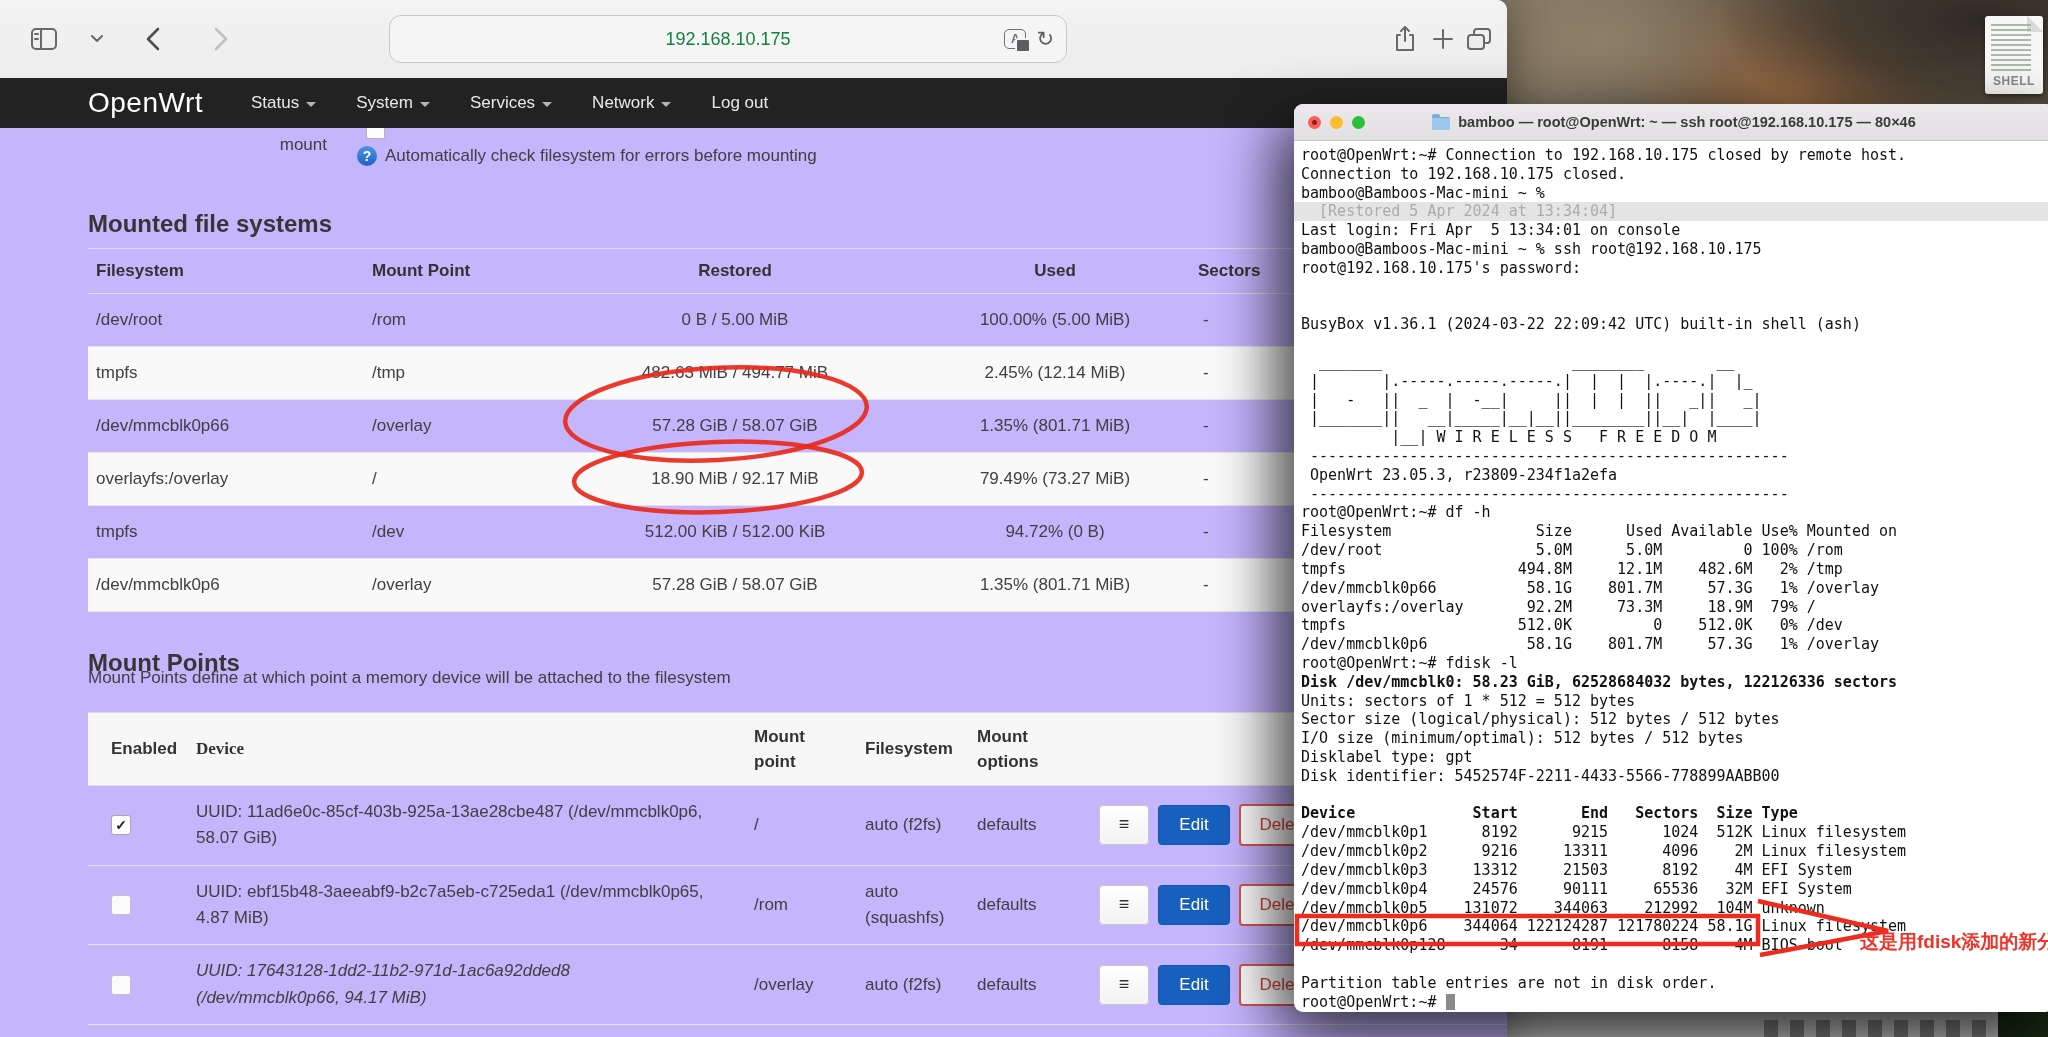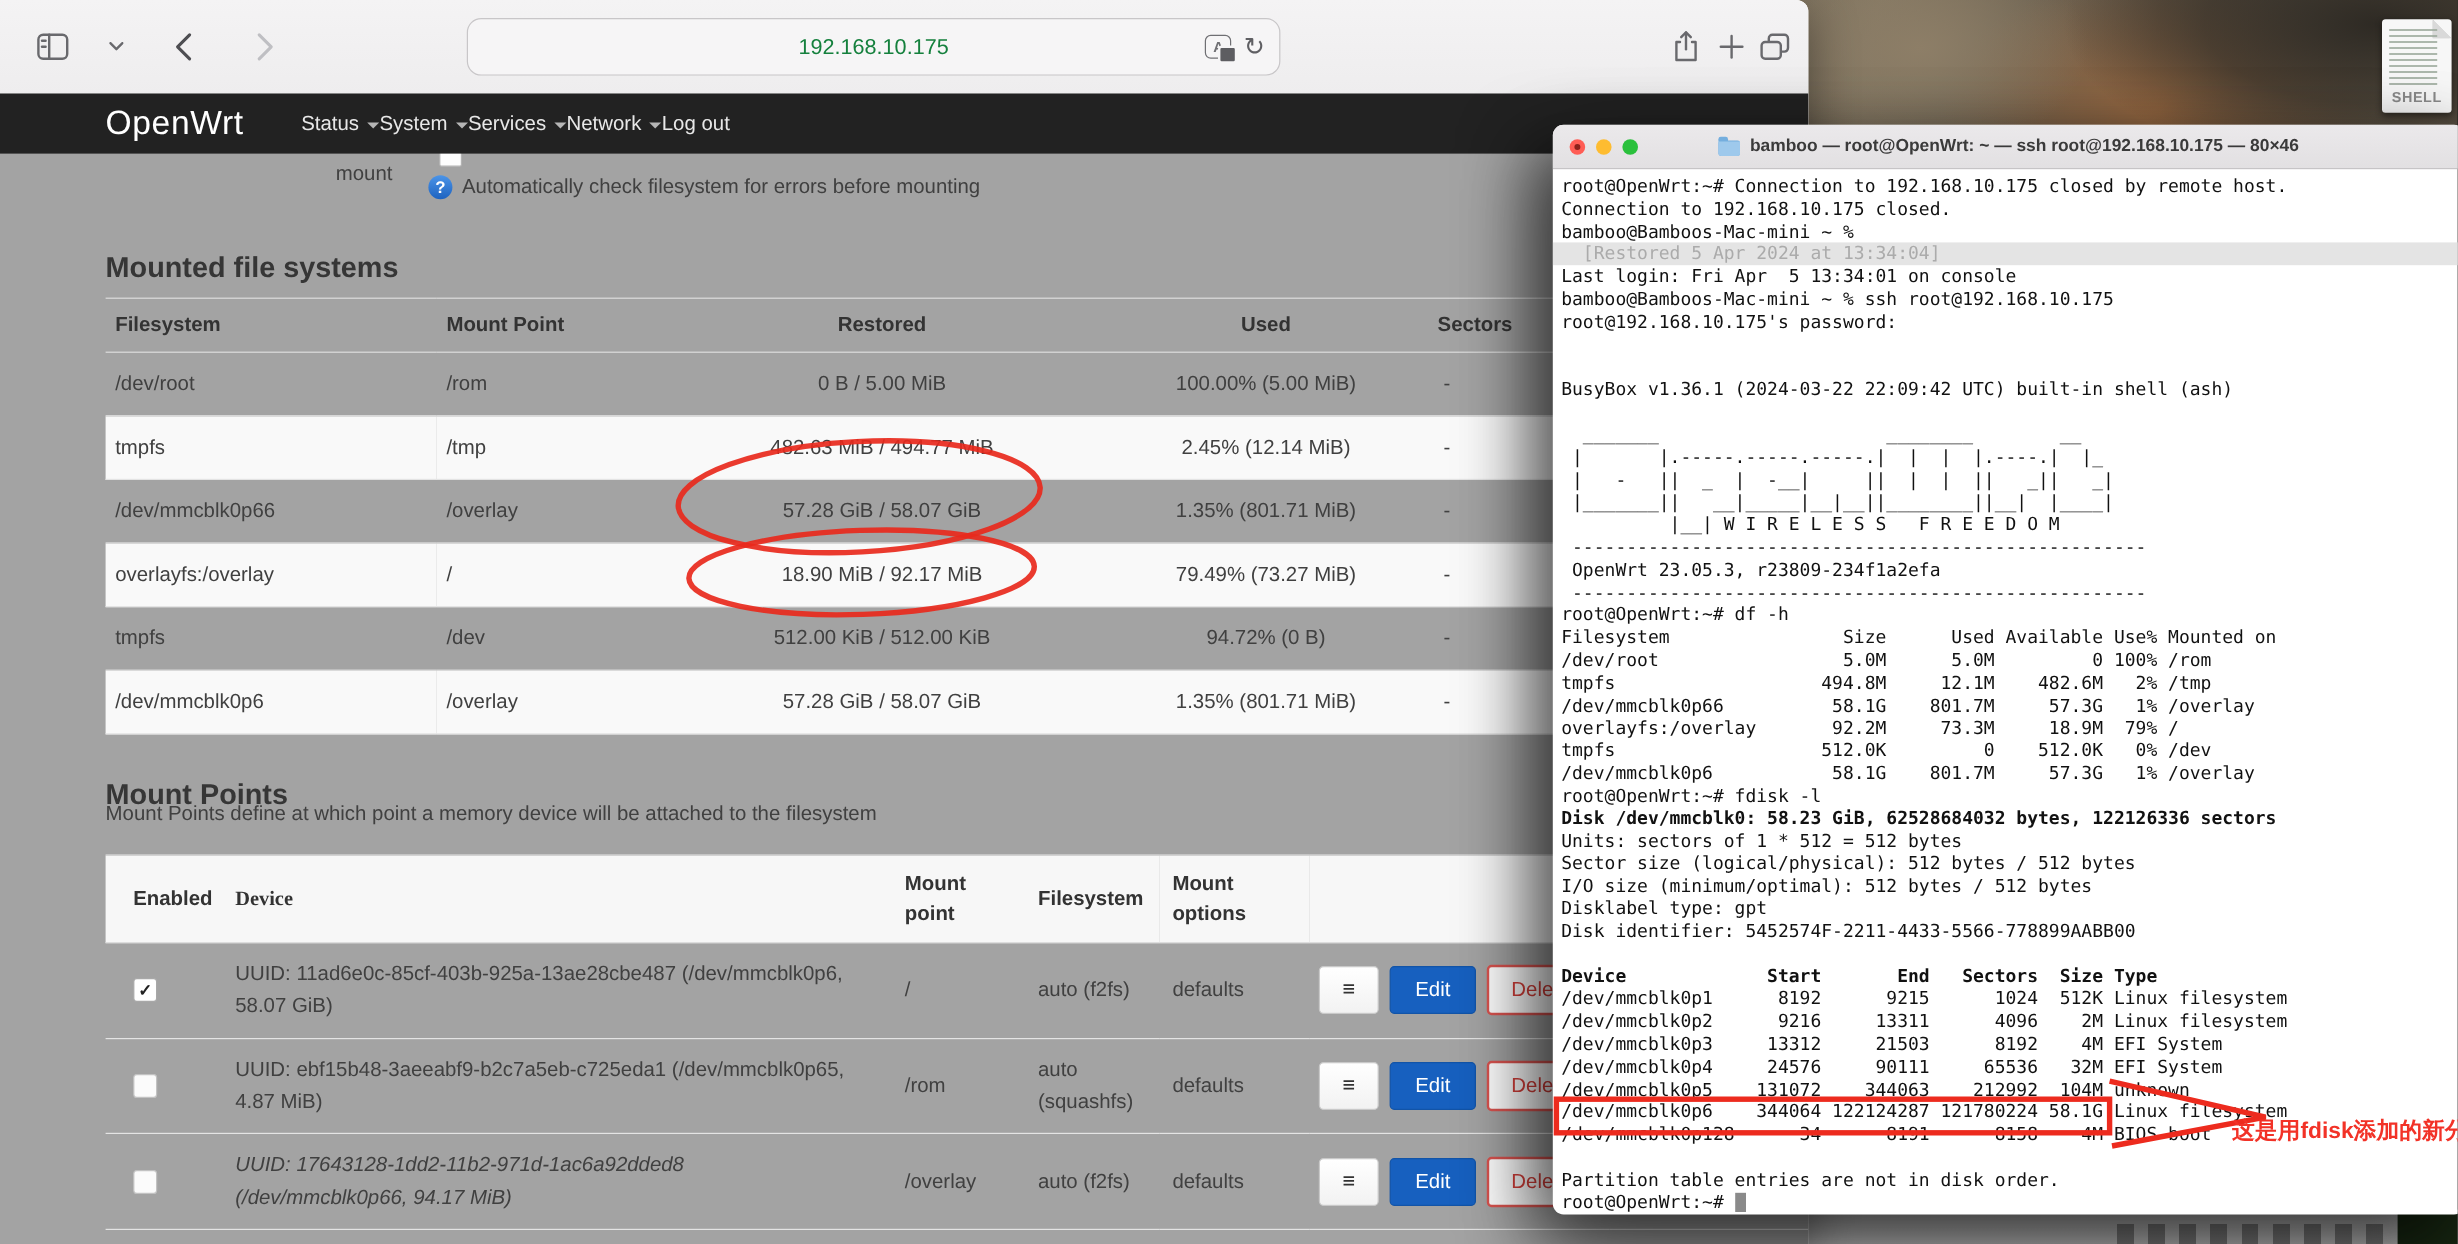--- a/index.html
+++ b/index.html
@@ -35,24 +35,24 @@
   .url-pill{position:absolute;left:389px;top:15px;width:676px;height:46px;border:1px solid #c8c6c8;
     border-radius:12px;background:#f6f5f6;display:flex;align-items:center;justify-content:center;}
   .url-text{font-size:18px;color:#15803d;}
   .pill-right{position:absolute;right:12px;top:0;height:46px;display:flex;align-items:center;gap:10px;}
   .xlate{position:relative;width:20px;height:18px;border:1.8px solid #6f6f73;border-radius:5px;
     font-size:12px;color:#6f6f73;display:flex;align-items:center;justify-content:center;font-weight:bold;}
   .xlate::after{content:"";position:absolute;right:-6px;bottom:-5px;width:12px;height:11px;background:#5d5d61;border-radius:3px;border:2px solid #f6f5f6;}
   .reload{font-size:21px;color:#5f5f63;}
 
   
-  .webpage{position:absolute;left:0;top:78px;width:1507px;height:959px;background:#a3a3a3;}
+  .webpage{position:absolute;left:0;top:78px;width:1507px;height:959px;background:#c4b5fd;}
   .navbar{position:relative;z-index:5;height:50px;background:#222;display:flex;align-items:center;}
   .logo{color:#fff;font-size:28px;font-weight:300;margin-left:88px;margin-right:48px;letter-spacing:.5px;}
-  .nav-menu{display:flex;align-items:center;list-style:none;margin:0;padding:0;}
+  .nav-menu{display:flex;align-items:center;gap:40px;list-style:none;margin:0;padding:0;}
   .nav-item{color:#e8e8e8;font-size:17px;display:flex;align-items:center;gap:7px;cursor:pointer;}
   .caret{width:0;height:0;border-left:5px solid transparent;border-right:5px solid transparent;border-top:5px solid #b5b5b5;margin-top:2px;}
 
   .partial-check{position:absolute;left:366px;top:42px;width:17px;height:17px;background:#fdfdfd;border:1px solid #b3b3b3;border-radius:2px;z-index:1;}
   .partial-label{position:absolute;left:200px;top:57px;width:127px;text-align:right;font-size:17px;color:#404040;}
   .help-row{position:absolute;left:357px;top:68px;display:flex;align-items:center;gap:8px;}
   .q-icon{width:20px;height:20px;border-radius:50%;background:linear-gradient(#4b94e8,#1e63c0);color:#fff;
     font-size:14px;font-weight:bold;display:flex;align-items:center;justify-content:center;}
   .help-text{font-size:17px;color:#404040;}
 

